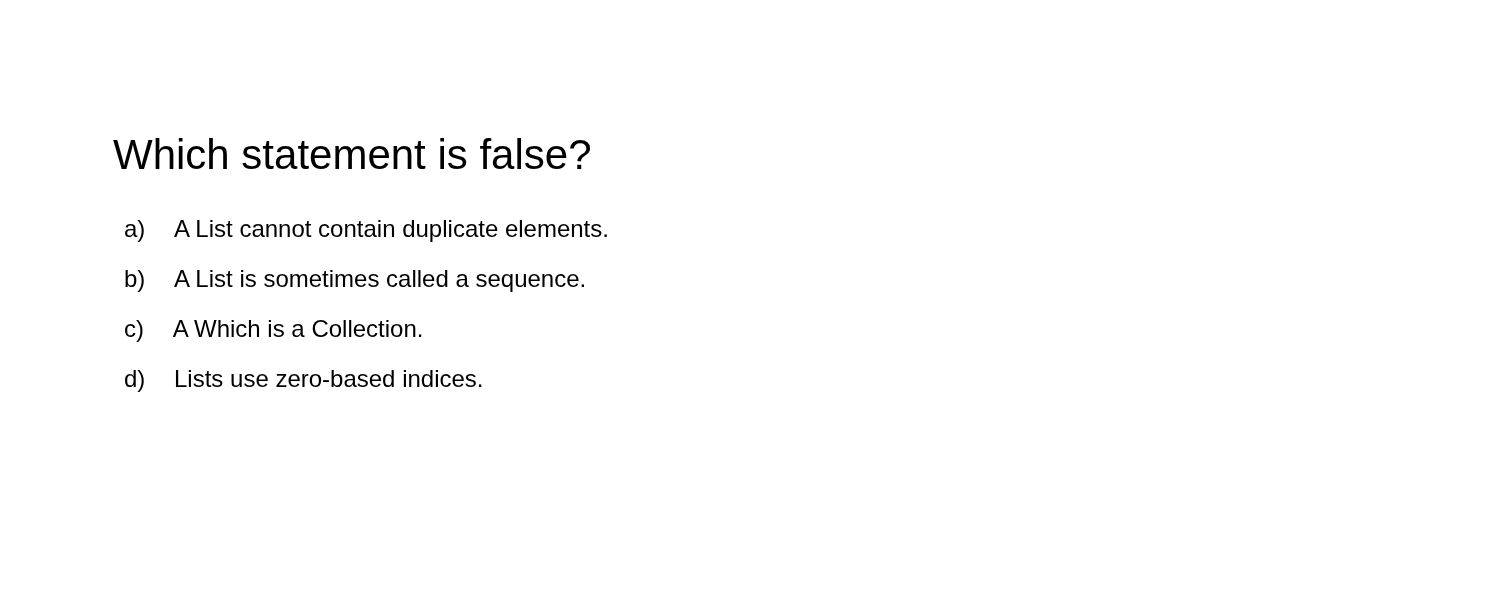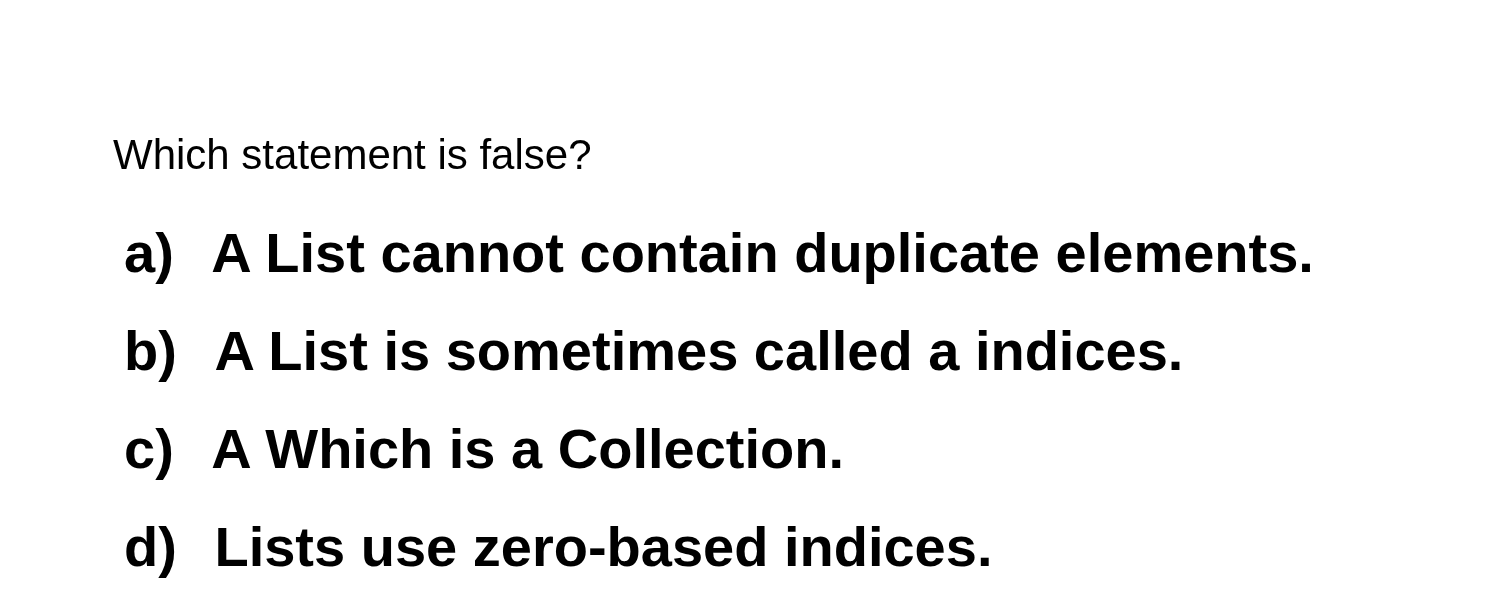--- a/index.html
+++ b/index.html
@@ -15,39 +15,39 @@
       color: #000000;
       padding: 95px 80px 0 80px;
     }
     .question {
       font-size: 42px;
       line-height: 1.3;
       margin-bottom: 28px;
       font-weight: 400;
     }
     .option {
-      font-size: 56px;
+      font-size: 24px;
       line-height: 1.5;
       margin-bottom: 14px;
-      font-weight: 700;
+      font-weight: 400;
     }
   </style>
 </head>
 <body>
 
 <div class="question">Which statement is false?</div>
 
 <div class="option">
   <span>a)</span>
   <span>A List cannot contain duplicate elements.</span>
 </div>
 
 <div class="option">
   <span>b)</span>
-  <span>A List is sometimes called a indices.</span>
+  <span>A List is sometimes called a sequence.</span>
 </div>
 
 <div class="option">
   <span>c)</span>
   <span>A Which is a Collection.</span>
 </div>
 
 <div class="option">
   <span>d)</span>
   <span>Lists use zero-based indices.</span>

